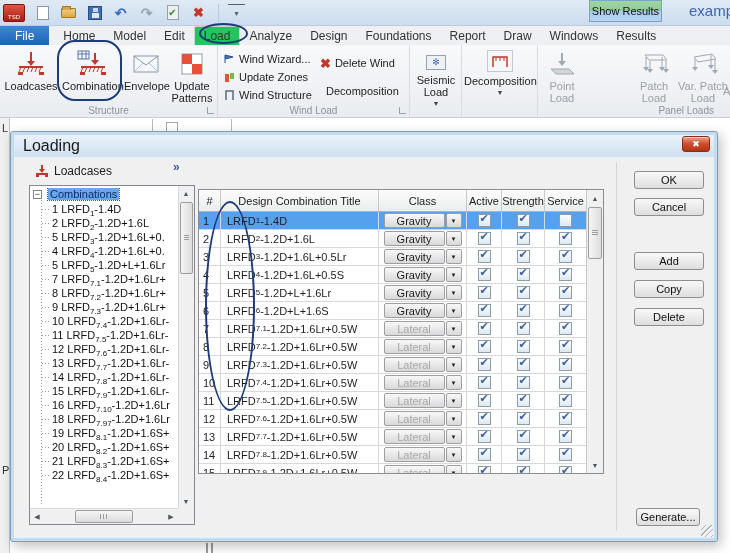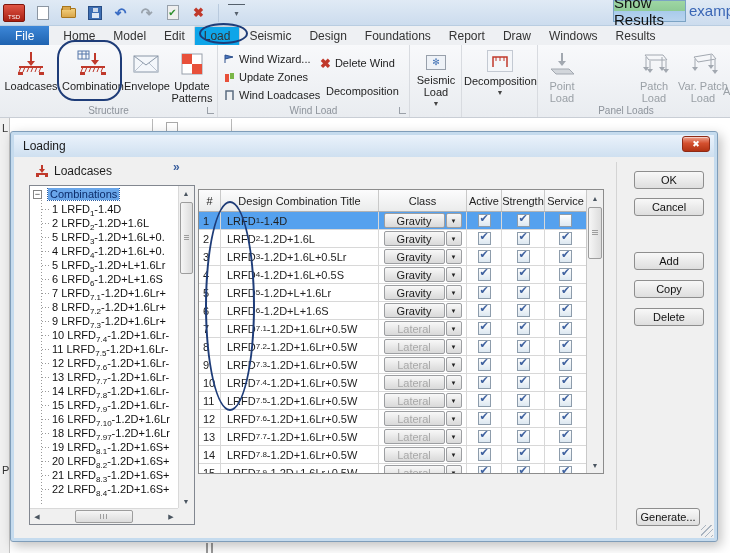--- a/index.html
+++ b/index.html
@@ -18,55 +18,55 @@
 .ic-save::before{content:"";position:absolute;left:4px;top:1px;width:5px;height:4px;background:#cdd9ea}
 .glyph{font-size:14px;line-height:1;font-weight:bold}
 .ic-undo{color:#3a6cc4}
 .ic-redo{color:#9aa3ad}
 .ic-paste{width:12px;height:15px;background:#efefef;border:1px solid #97a0aa;position:relative;font-size:10px;color:#2e8f2e;text-align:center;line-height:13px}
 .ic-del{color:#c0392b;font-size:13px;font-weight:bold}
 .qat-sep{width:1px;height:18px;background:#b9cade;margin-left:2px}
 .ic-more{color:#55606c;font-size:8px;border-top:1px solid #55606c;line-height:6px;padding-top:1px}
 
 
-.show-results{position:absolute;top:0;left:613px;width:73px;height:22px;background:linear-gradient(#9ed6a4 0%,#8fcb96 48%,#a9cbec 52%,#b9d4ee 100%);border:1px solid #7ba3c4;display:flex;align-items:center;justify-content:center;font-size:15px;color:#111}
+.show-results{position:absolute;top:0;left:589px;width:73px;height:22px;background:linear-gradient(#9ed6a4 0%,#8fcb96 48%,#a9cbec 52%,#b9d4ee 100%);border:1px solid #7ba3c4;display:flex;align-items:center;justify-content:center;font-size:11px;color:#111}
 .win-title{position:absolute;top:2px;left:689px;font-size:15px;color:#3a66b5;white-space:nowrap}
 
 
 .tabrow{position:absolute;top:26px;left:0;right:0;height:19px;background:#eef0f3;display:flex;align-items:stretch}
 .tab{display:flex;align-items:center;padding:0 9px;font-size:12px;color:#333}
 .tab.file{background:linear-gradient(#3d87d8,#1f63b0);color:#fff;padding:0 15px;margin-right:5px;border-radius:0 0 0 0}
-.tab.sel{background:#0ea5e9;border:1px solid #ccd2da;border-bottom:none;border-radius:2px 2px 0 0}
+.tab.sel{background:#22c55e;border:1px solid #ccd2da;border-bottom:none;border-radius:2px 2px 0 0}
 
 
 .ribbon{position:absolute;top:45px;left:0;right:0;height:73px;background:linear-gradient(#f8f9fb,#e9ecf0);border-bottom:1px solid #c9ced5}
 .rgroup{position:absolute;top:0;bottom:0;border-right:1px solid #d8dbe0}
 .glabel{position:absolute;bottom:1px;left:0;right:0;text-align:center;color:#8d939b;font-size:10px}
-.glabel.right{padding-right:16px}
+.glabel.right{text-align:right;padding-right:16px}
 .launcher{position:absolute;bottom:3px;right:3px;width:7px;height:7px;border-left:1px solid #9aa0a8;border-bottom:1px solid #9aa0a8}
 .bigbtn{position:absolute;top:3px;text-align:center;font-size:11px;line-height:12px;color:#1e1e1e}
 .bicon{height:32px;display:flex;align-items:center;justify-content:center}
 .smbtn{position:absolute;height:16px;display:flex;align-items:center;gap:4px;font-size:11px;white-space:nowrap}
 .dis{color:#9aa0a6}
 .mini{width:11px;height:11px;display:inline-block}
 .arrow-dn{font-size:7px;color:#444}
 .seis-ic{width:20px;height:15px;border:1px solid #98a0ab;background:#eef2f7;display:flex;align-items:center;justify-content:center}
 .seis-ic span{color:#3e6fb4;font-size:9px;line-height:1}
 .dec-ic-wrap{width:26px;height:22px;border:1px solid #c3c9d2;background:#f4f6f9;display:flex;align-items:center;justify-content:center;margin:0 auto}
 
 
 .bg-left{position:absolute;left:0;top:118px;width:10px;height:435px;background:#f0f0f0;border-right:1px solid #c4c4c4}
 .bg-l-label{position:absolute;left:2px;top:122px;font-size:11px;color:#333}
 .bg-p-label{position:absolute;left:2px;top:464px;font-size:11px;color:#333}
 .frag-line{position:absolute;background:#b9b9b9}
 .frag-box{position:absolute;left:166px;top:122px;width:12px;height:10px;border:1px solid #a9a9a9;background:#fff}
 
 
 .dialog{position:absolute;left:10px;top:131px;width:708px;height:411px;background:#f0f0f0;border:1px solid #7f9db9;box-shadow:inset 0 0 0 3px #c5dbee,3px 4px 12px rgba(0,0,0,.25);border-radius:3px;z-index:10}
-.dtitle{position:absolute;top:3px;left:3px;right:3px;height:22px;background:linear-gradient(#eaf2fb,#cfe0f0);display:flex;align-items:center;padding-left:9px;font-size:12px;color:#1a1a1a}
+.dtitle{position:absolute;top:3px;left:3px;right:3px;height:22px;background:linear-gradient(#eaf2fb,#cfe0f0);display:flex;align-items:center;padding-left:9px;font-size:16px;color:#1a1a1a}
 .dclose{position:absolute;top:4px;right:7px;width:28px;height:16px;background:linear-gradient(#f0a violet,#cf4a30);background:linear-gradient(#efa28e,#d4502f 45%,#b23314);border:1px solid #8e2a16;border-radius:3px;color:#fff;font-size:9px;display:flex;align-items:center;justify-content:center;box-shadow:inset 0 1px 0 rgba(255,255,255,.5)}
 .vdiv{position:absolute;left:605px;top:30px;height:368px;width:1px;background:#d4d4d4}
 
 
 .tree-head{position:absolute;left:24px;top:32px;display:flex;align-items:center;gap:5px;font-size:12px;color:#1e1e1e}
 .chev{position:absolute;left:162px;top:28px;color:#3a5f9e;font-size:12px;font-weight:bold}
 .treebox{position:absolute;left:18px;top:53px;width:166px;height:340px;background:#fff;border:1px solid #828790}
 .titems{position:absolute;left:2px;top:2px;right:17px;bottom:17px;overflow:hidden}
 .tvline{position:absolute;left:9px;top:12px;bottom:2px;width:1px;background:repeating-linear-gradient(to bottom,#9a9a9a 0 1px,transparent 1px 3px)}
 .titem{height:14px;line-height:14px;white-space:nowrap;position:relative;padding-left:20px;font-size:11px;color:#111;overflow:hidden}
@@ -144,21 +144,21 @@
 
   <div class="show-results">Show Results</div>
   <div class="win-title">example</div>
 
   <div class="tabrow" id="tabrow">
       <div class="tab file">File</div>
       <div class="tab">Home</div>
       <div class="tab">Model</div>
       <div class="tab">Edit</div>
       <div class="tab sel">Load</div>
-      <div class="tab">Seismic</div>
+      <div class="tab">Analyze</div>
       <div class="tab">Design</div>
       <div class="tab">Foundations</div>
       <div class="tab">Report</div>
       <div class="tab">Draw</div>
       <div class="tab">Windows</div>
       <div class="tab">Results</div>
     </div>
 
   <div class="ribbon">
 
@@ -245,21 +245,21 @@
             </svg>
           </span>
         <span>Update Zones</span>
       </div>
       <div class="smbtn" style="left:6px;top:42px">
         <span class="mini">
             <svg width="11" height="11">
               <path d="M2 10 L2 1 L9 1 L9 10" fill="none" stroke="#5a6b80" stroke-width="1.5"></path>
             </svg>
           </span>
-        <span>Wind Loadcases</span>
+        <span>Wind Structure</span>
       </div>
       <div class="smbtn" style="left:102px;top:10px">
         <span style="color:#c0392b;font-weight:bold;font-size:13px">✖</span>
         <span>Delete Wind</span>
       </div>
       <div class="smbtn" style="left:108px;top:38px">
         <span>Decomposition</span>
       </div>
       <div class="glabel">Wind Load</div>
       <div class="launcher"></div>
@@ -367,21 +367,20 @@
 
     <div class="treebox">
       <div class="titems" id="treeItems">
           <div class="tvline"></div>
           <div class="troot"><span class="expbox">−</span><span class="tsel">Combinations</span></div>
           <div class="titem"><span class="dash"></span><span>1 LRFD</span><sub>1</sub><span>-1.4D</span></div>
           <div class="titem"><span class="dash"></span><span>2 LRFD</span><sub>2</sub><span>-1.2D+1.6L</span></div>
           <div class="titem"><span class="dash"></span><span>5 LRFD</span><sub>3</sub><span>-1.2D+1.6L+0.</span></div>
           <div class="titem"><span class="dash"></span><span>4 LRFD</span><sub>4</sub><span>-1.2D+1.6L+0.</span></div>
           <div class="titem"><span class="dash"></span><span>5 LRFD</span><sub>5</sub><span>-1.2D+L+1.6Lr</span></div>
-          <div class="titem"><span class="dash"></span><span>6 LRFD</span><sub>6</sub><span>-1.2D+L+1.6S</span></div>
           <div class="titem"><span class="dash"></span><span>7 LRFD</span><sub>7.1</sub><span>-1.2D+1.6Lr+</span></div>
           <div class="titem"><span class="dash"></span><span>8 LRFD</span><sub>7.2</sub><span>-1.2D+1.6Lr+</span></div>
           <div class="titem"><span class="dash"></span><span>9 LRFD</span><sub>7.3</sub><span>-1.2D+1.6Lr+</span></div>
           <div class="titem"><span class="dash"></span><span>10 LRFD</span><sub>7.4</sub><span>-1.2D+1.6Lr-</span></div>
           <div class="titem"><span class="dash"></span><span>11 LRFD</span><sub>7.5</sub><span>-1.2D+1.6Lr-</span></div>
           <div class="titem"><span class="dash"></span><span>12 LRFD</span><sub>7.6</sub><span>-1.2D+1.6Lr-</span></div>
           <div class="titem"><span class="dash"></span><span>13 LRFD</span><sub>7.7</sub><span>-1.2D+1.6Lr-</span></div>
           <div class="titem"><span class="dash"></span><span>14 LRFD</span><sub>7.8</sub><span>-1.2D+1.6Lr-</span></div>
           <div class="titem"><span class="dash"></span><span>15 LRFD</span><sub>7.9</sub><span>-1.2D+1.6Lr-</span></div>
           <div class="titem"><span class="dash"></span><span>16 LRFD</span><sub>7.10</sub><span>-1.2D+1.6Lr</span></div>

